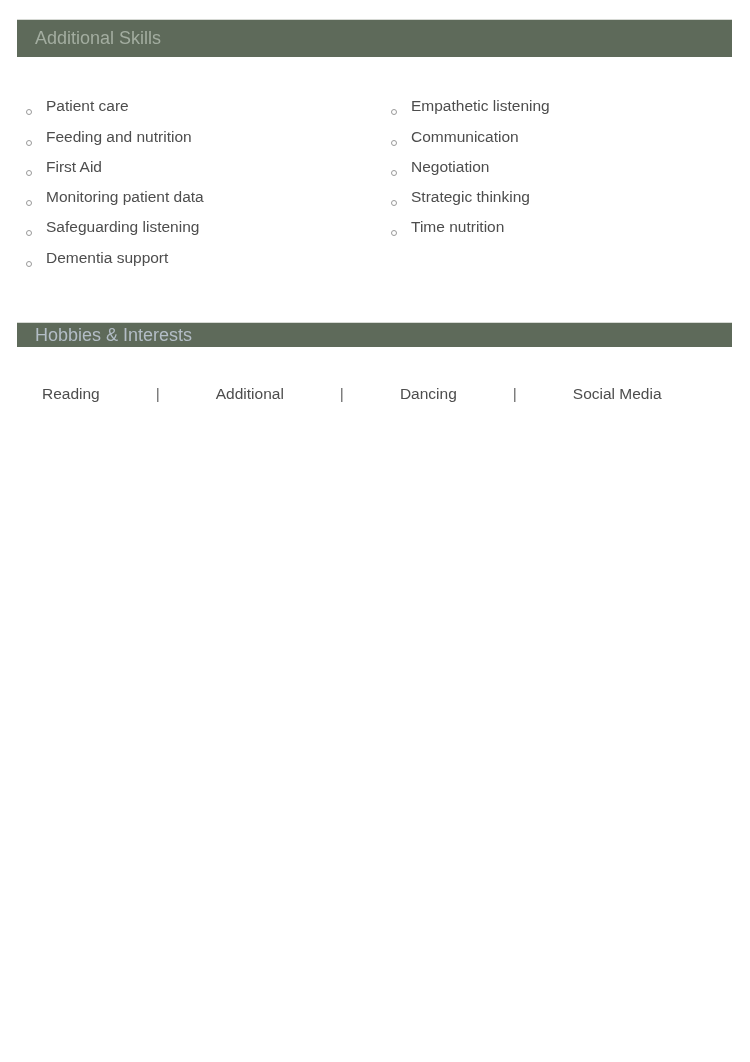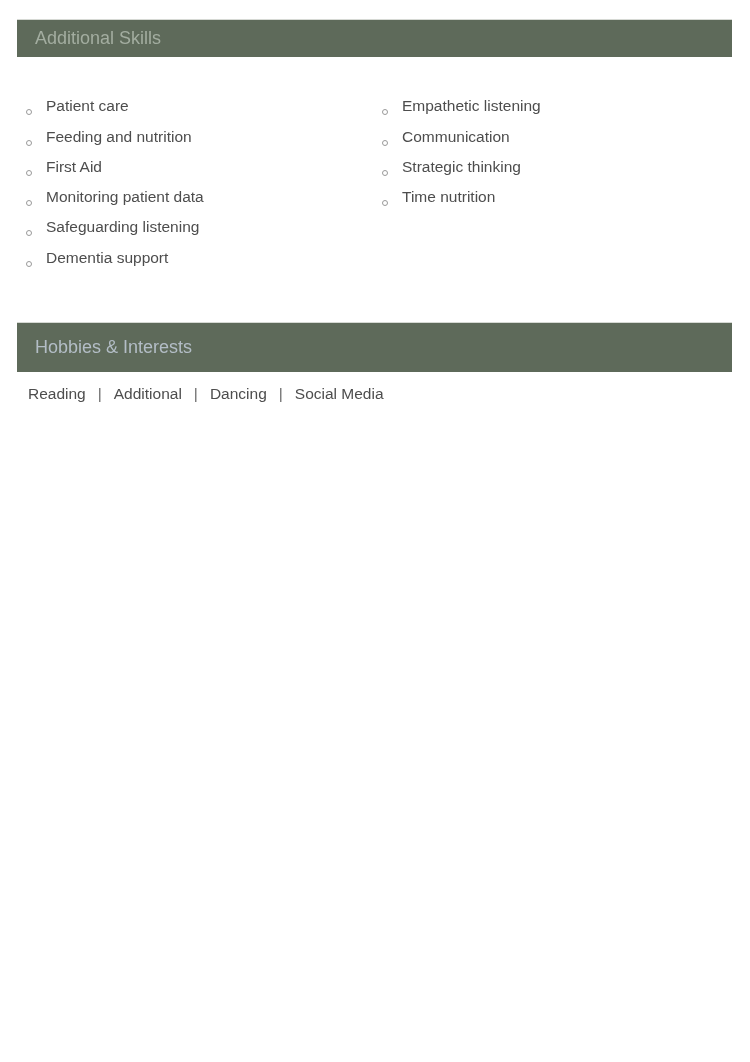--- a/index.html
+++ b/index.html
@@ -13,38 +13,38 @@
       box-sizing: border-box;
       text-align: center;
     }
     .section-title {
       position: absolute; left: 18px; top: 0; bottom: 0;
       display: flex; align-items: center;
       font-size: 18px; color: #a9b3a6;
     }
     #skills-header { top: 19px; height: 38px; }
     #skills-header .section-title { color: #a3ada0; }
-    #hobbies-header { top: 322px; height: 50px; }
+    #hobbies-header { top: 322px; height: 25px; }
     #hobbies-header .section-title { color: #b3bdc6; }
     .skill-col {
       position: absolute; top: 85px; list-style: none; margin: 0; padding: 0;
     }
     #skills-left { left: 26px; }
-    #skills-right { left: 382px; }
+    #skills-right { left: 391px; }
     .skill-item {
       height: 30.3px; display: flex; align-items: flex-end;
       font-size: 15.5px; color: #4d4d4d; position: relative;
     }
     .bullet {
       width: 6px; height: 6px; border: 1px solid #9a9a9a; border-radius: 50%;
       box-sizing: border-box; margin-right: 14px; margin-top: 4px; flex: 0 0 auto;
     }
     .hobbies {
-      position: absolute; left: 28px; top: 385px; font-size: 15.5px; color: #4d4d4d;
-      display: flex; align-items: center;
+      position: absolute; left: 42px; top: 385px; font-size: 15.5px; color: #4d4d4d;
+      display: flex; align-items: center; gap: 44px;
     }
     .sep { color: #6a6a6a; margin: 0 12px; }
   </style>
 </head>
 <body>
 
 <div class="section-header" id="skills-header">
   <span class="section-title">Additional Skills</span>
 </div>
 
@@ -79,20 +79,24 @@
   <li class="skill-item">
       <span class="bullet"></span>
       <span>Empathetic listening</span>
     </li>
   <li class="skill-item">
       <span class="bullet"></span>
       <span>Communication</span>
     </li>
   <li class="skill-item">
       <span class="bullet"></span>
+      <span>Negotiation</span>
+    </li>
+  <li class="skill-item">
+      <span class="bullet"></span>
       <span>Strategic thinking</span>
     </li>
   <li class="skill-item">
       <span class="bullet"></span>
       <span>Time nutrition</span>
     </li>
 </ul>
 
 <div class="section-header" id="hobbies-header">
   <span class="section-title">Hobbies &amp; Interests</span>

